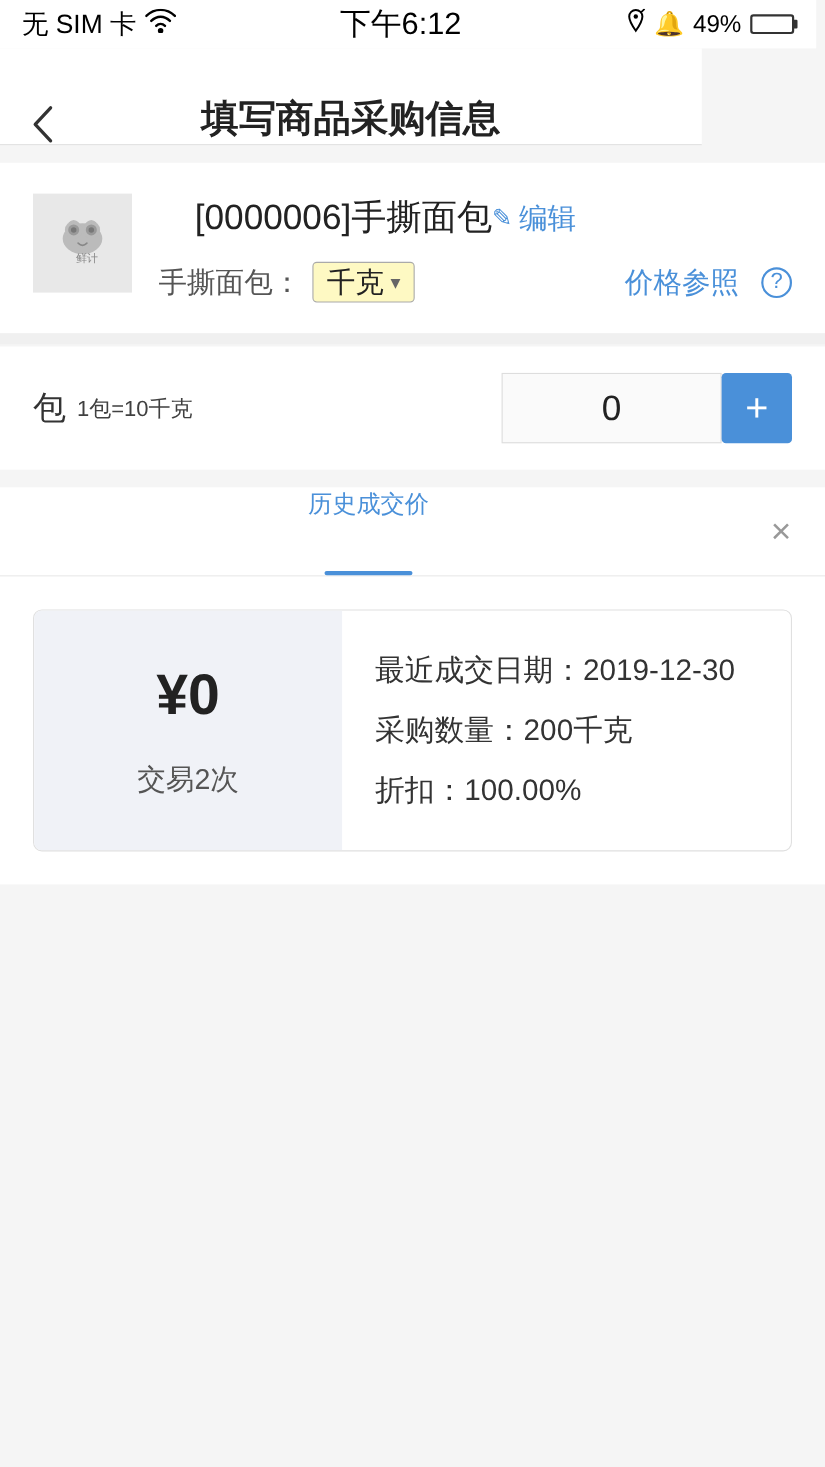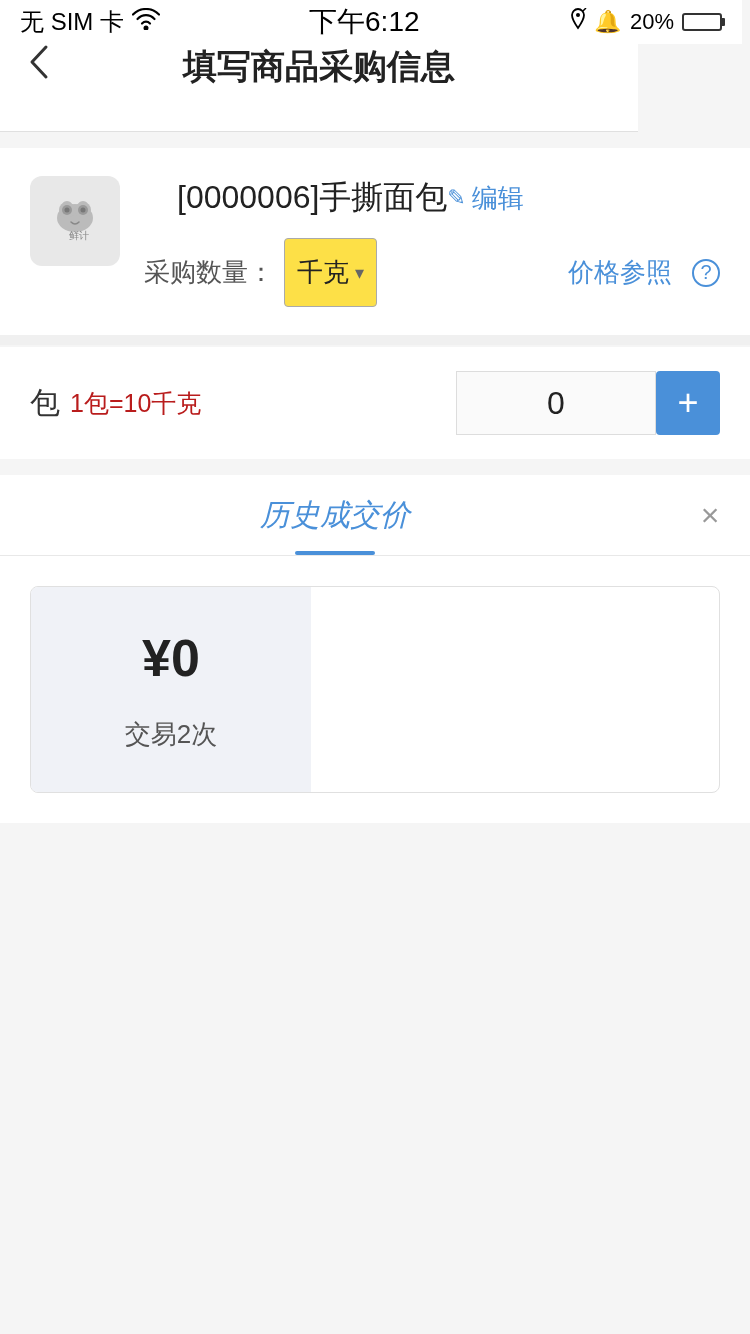--- a/index.html
+++ b/index.html
@@ -72,21 +72,21 @@
       background: #e74c3c;
       border-radius: 1px;
     }
 
     
     .nav-bar {
       width: 638px;
       height: 88px;
       background: #fff;
       display: flex;
-      align-items: flex-start;
+      align-items: flex-end;
       justify-content: center;
       position: relative;
       border-bottom: 1px solid #e0e0e0;
     }
     .nav-back {
       position: absolute;
       left: 28px;
       font-size: 40px;
       color: #333;
       cursor: pointer;
@@ -105,21 +105,21 @@
       margin-top: 16px;
       padding: 28px 30px;
       display: flex;
       align-items: flex-start;
       gap: 24px;
     }
     .product-thumb {
       width: 90px;
       height: 90px;
       background: #e8e8e8;
-      border-radius: 12px;
+      border-radius: 0;
       display: flex;
       align-items: center;
       justify-content: center;
       flex-shrink: 0;
     }
     .owl-icon {
       font-size: 44px;
       color: #aaa;
       text-align: center;
       line-height: 60px;
@@ -160,25 +160,25 @@
       color: #555;
       display: flex;
       align-items: center;
       gap: 10px;
     }
     .unit-select {
       display: inline-flex;
       align-items: center;
       border: 1px solid #aaa;
       border-radius: 4px;
-      padding: 16px 12px;
+      padding: 0 12px;
       font-size: 26px;
       color: #222;
       gap: 6px;
-      background: #fde047;
+      background: #fef9c3;
       cursor: pointer;
     }
     .unit-dropdown-arrow {
       font-size: 18px;
       color: #666;
     }
     .price-ref-link {
       display: flex;
       align-items: center;
       gap: 20px;
@@ -211,22 +211,22 @@
       display: flex;
       align-items: center;
       gap: 10px;
     }
     .unit-bag {
       font-size: 30px;
       font-weight: 500;
       color: #333;
     }
     .unit-conversion {
-      font-size: 25px;
-      color: #b91c1c;
+      font-size: 20px;
+      color: #404040;
     }
     .quantity-right {
       display: flex;
       align-items: center;
       gap: 0;
     }
     .quantity-input-box {
       width: 200px;
       height: 64px;
       border: 1px solid #ddd;
@@ -260,26 +260,25 @@
       align-items: center;
       border-bottom: 1px solid #e8e8e8;
       position: relative;
     }
     .tab-item {
       flex: 1;
       height: 80px;
       display: flex;
       flex-direction: column;
       align-items: center;
-      justify-content: center;
-      font-size: 30px;
+      justify-content: flex-start;
+      font-size: 22px;
       color: #999;
       cursor: pointer;
       position: relative;
-      font-style: italic;
     }
     .tab-item.active {
       color: #4a90d9;
     }
     .tab-indicator {
       position: absolute;
       bottom: 0;
       left: 50%;
       transform: translateX(-50%);
       width: 80px;
@@ -365,21 +364,21 @@
   <div class="status-center">下午6:12</div>
   <div class="status-right">
     <span>
       <svg width="18" height="22" viewBox="0 0 18 22" fill="none">
         <path d="M9 1C5.7 1 3 3.7 3 7c0 4.5 6 13 6 13s6-8.5 6-13c0-3.3-2.7-6-6-6z" stroke="#000" stroke-width="1.8" fill="none"></path>
         <circle cx="9" cy="7" r="2" fill="#000"></circle>
         <path d="M14 3l3-3" stroke="#000" stroke-width="1.5"></path>
       </svg>
     </span>
     <span>🔔</span>
-    <span>20%</span>
+    <span>49%</span>
     <span class="battery-icon">
       <span class="battery-body">
         <span class="battery-fill"></span>
       </span>
     </span>
   </div>
 </div>
 
 <div class="nav-bar">
   <div class="nav-back">
@@ -411,21 +410,21 @@
   <div class="product-info">
     <div class="product-top-row">
       <span class="product-name">[0000006]手撕面包</span>
       <div class="edit-link">
         <span class="edit-link-icon">✎</span>
         <span>编辑</span>
       </div>
     </div>
     <div class="product-unit-row">
       <div class="unit-label">
-        <span>采购数量：</span>
+        <span>手撕面包：</span>
         <div class="unit-select">
           <span>千克</span>
           <span class="unit-dropdown-arrow">▾</span>
         </div>
       </div>
       <div class="price-ref-link">
         <span>价格参照</span>
         <span class="help-circle">?</span>
       </div>
     </div>
@@ -457,15 +456,26 @@
   </div>
 
   <div class="history-content">
     <div class="price-card">
       <div class="price-card-left">
         <div class="price-main">
           <span>¥</span><span>0</span>
         </div>
         <div class="price-sub">交易2次</div>
       </div>
+      <div class="price-card-right">
+        <div class="price-detail-row">
+          <span>最近成交日期：</span><span>2019-12-30</span>
+        </div>
+        <div class="price-detail-row">
+          <span>采购数量：</span><span>200千克</span>
+        </div>
+        <div class="price-detail-row">
+          <span>折扣：</span><span>100.00%</span>
+        </div>
+      </div>
     </div>
   </div>
 </div>
 
 </body></html>

